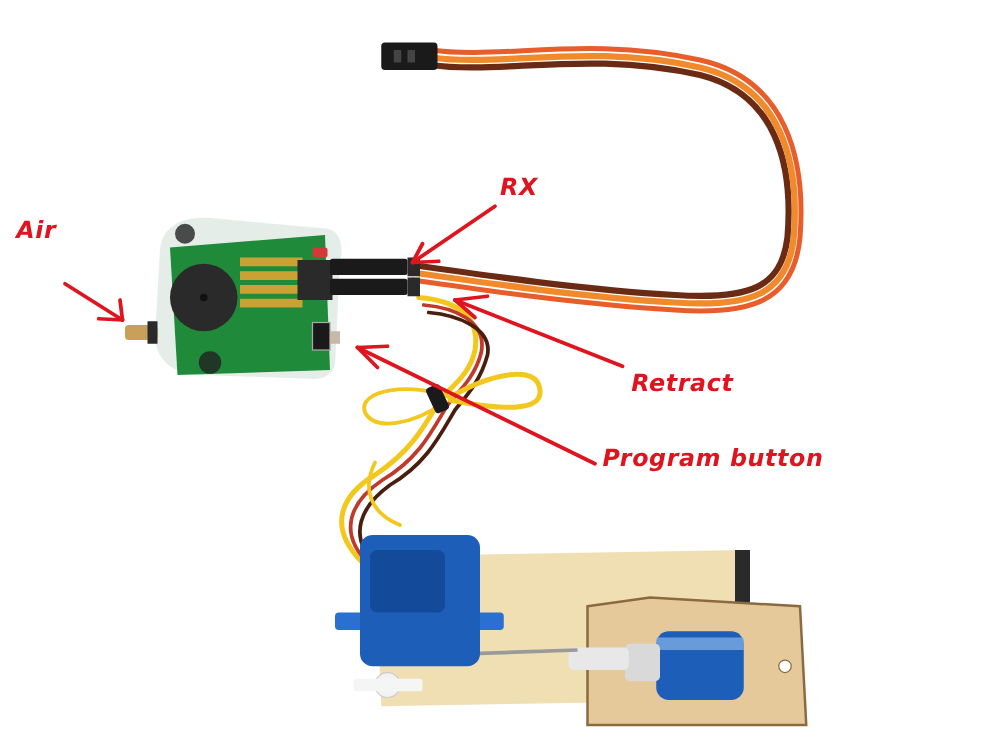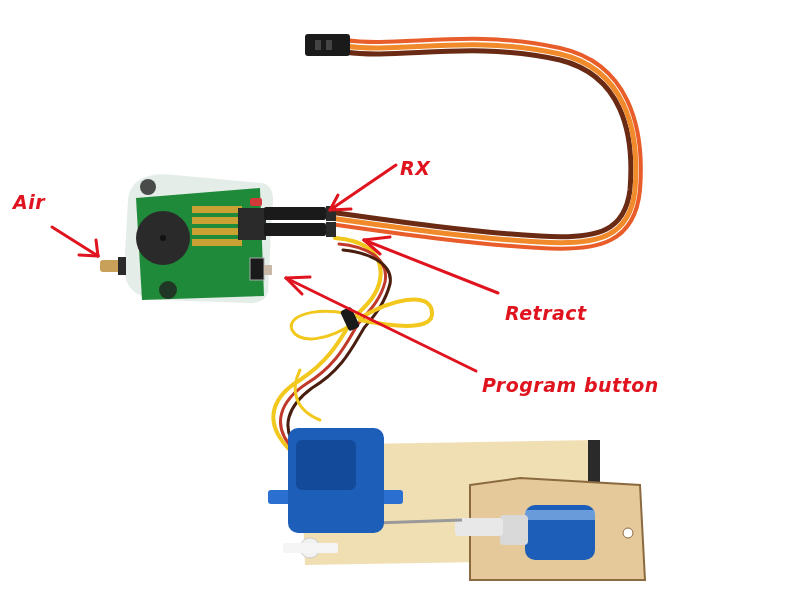--- a/index.html
+++ b/index.html
@@ -1,18 +1,18 @@
 <!DOCTYPE html>
 <html><head>
   <meta charset="utf-8">
   <style>
     html, body { margin:0; padding:0; }
     body { width:800px; height:600px; background:#ffffff; overflow:hidden; position:relative; font-family:"Liberation Sans", sans-serif; }
     .scene { position:absolute; left:0; top:0; width:800px; height:600px; }
-    .label { position:absolute; color:#e0141e; font-weight:bold; font-style:italic; font-size:19px; font-family:"DejaVu Sans", sans-serif; letter-spacing:0.5px; white-space:nowrap;margin-top:18px; }
+    .label { position:absolute; color:#e0141e; font-weight:bold; font-style:italic; font-size:19px; font-family:"DejaVu Sans", sans-serif; letter-spacing:0.5px; white-space:nowrap; }
   </style>
 </head>
 <body>
 
 <svg class="scene" width="800" height="600" viewBox="0 0 800 600" xmlns="http://www.w3.org/2000/svg">
 
   <g fill="none" stroke-linecap="round">
     <path d="M345 52 C400 60, 470 40, 560 60 C620 75, 635 130, 630 190 C625 230, 600 240, 540 236 C470 232, 400 222, 330 212" stroke="#6b2a14" stroke-width="5"></path>
     <path d="M345 46 C400 54, 470 34, 560 54 C624 69, 640 128, 635 190 C630 236, 600 246, 540 242 C470 238, 400 228, 330 218" stroke="#f08a2a" stroke-width="5"></path>
     <path d="M345 40 C400 48, 470 28, 560 48 C628 63, 645 126, 640 190 C635 242, 600 252, 540 248 C470 244, 400 234, 330 224" stroke="#e85d2a" stroke-width="4"></path>
@@ -108,14 +108,14 @@
     <g>
       <line x1="476" y1="371" x2="286" y2="278"></line>
       <line x1="286" y1="278" x2="310" y2="277"></line>
       <line x1="286" y1="278" x2="302" y2="294"></line>
     </g>
   </g>
 </svg>
 
 <div class="label" style="left:13px; top:173px;">Air</div>
 <div class="label" style="left:400px; top:139px;">RX</div>
-<div class="label" style="left:505px; top:284px;">Retract</div>
+<div class="label" style="left:505px; top:296px;">Retract</div>
 <div class="label" style="left:482px; top:356px;">Program button</div>
 
 </body></html>

